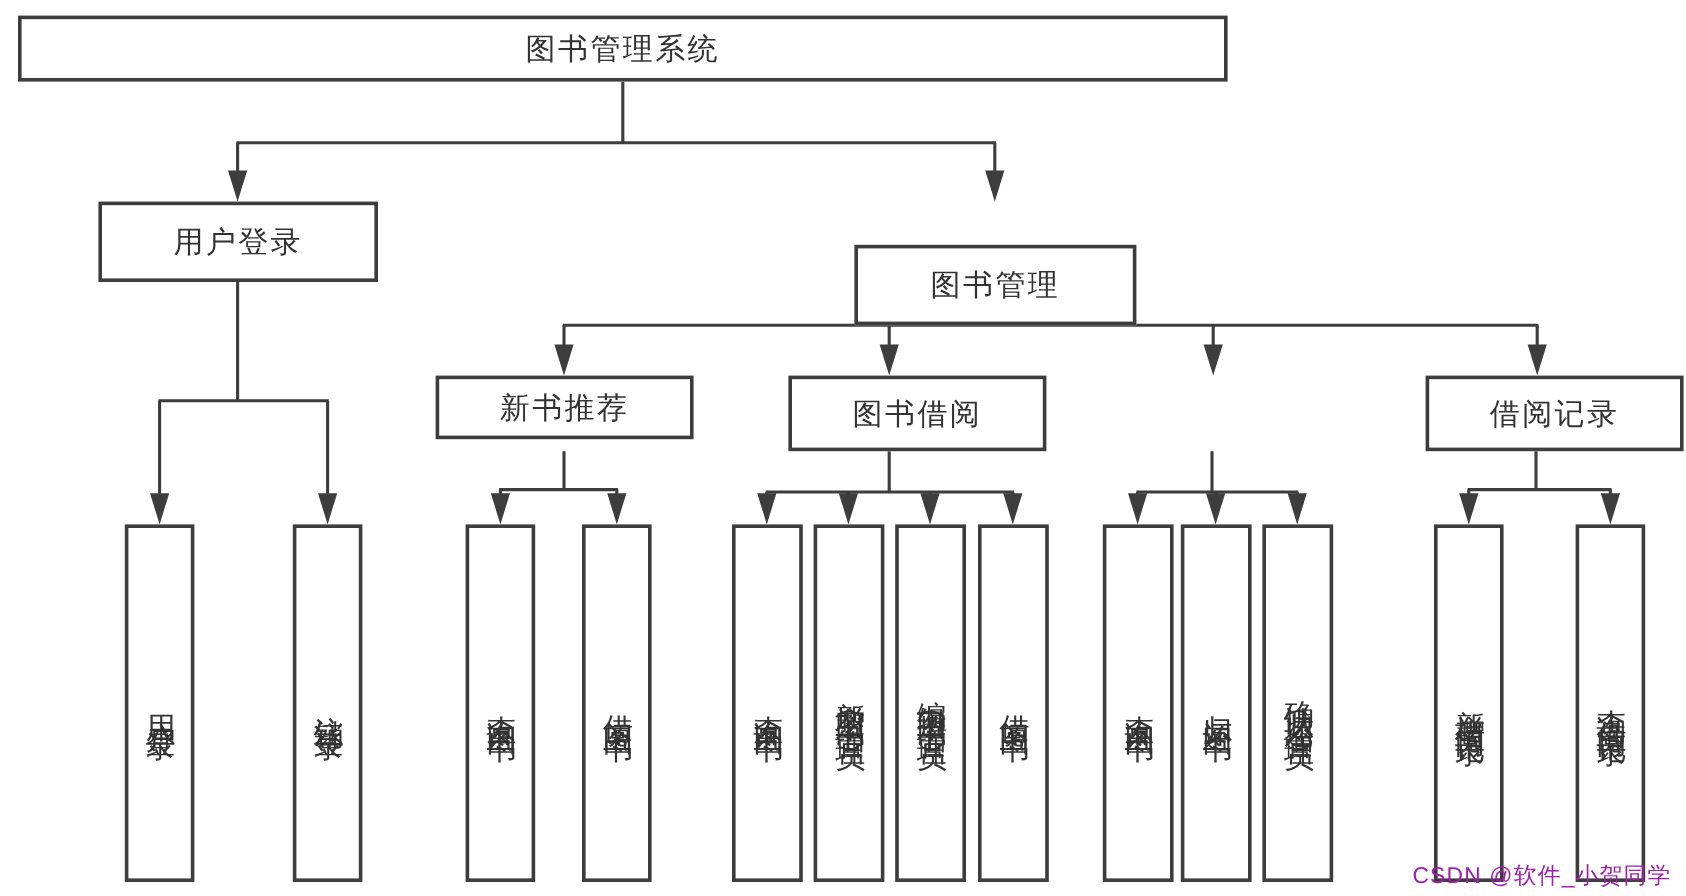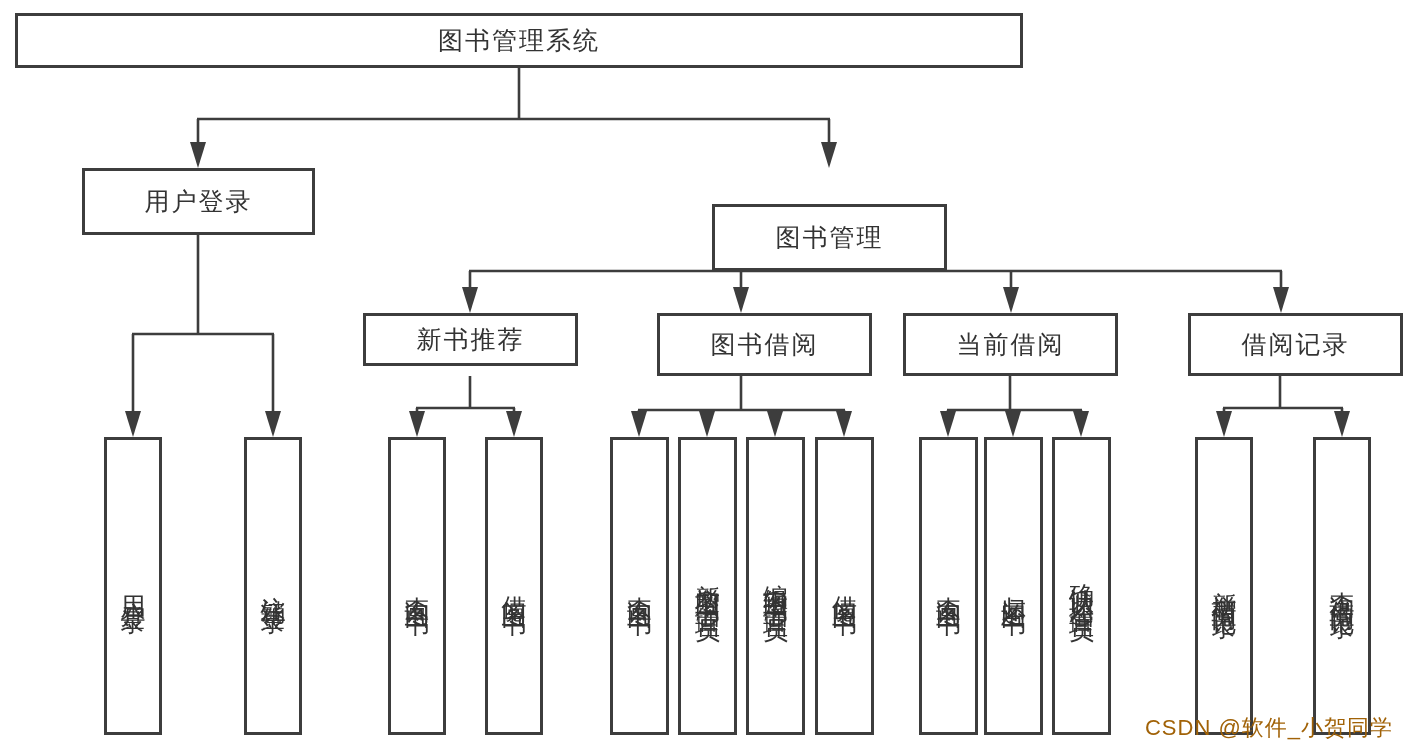--- a/index.html
+++ b/index.html
@@ -75,22 +75,22 @@
   .l-bb4 { left: 815px; width: 59px; }
   .l-cb1 { left: 919px; width: 59px; }
   .l-cb2 { left: 984px; width: 59px; }
   .l-cb3 { left: 1052px; width: 59px; }
   .l-br1 { left: 1195px; }
   .l-br2 { left: 1313px; }
   .watermark {
     position: absolute;
     right: 12px;
     bottom: 4px;
-    font-size: 22px;
-    color: #a16207;
+    font-size: 19px;
+    color: #a21caf;
     letter-spacing: 1px;
     z-index: 3;
     white-space: nowrap;
   }
 </style>
 </head>
 <body>
 
 <div class="stage">
 
@@ -170,21 +170,20 @@
     </g>
   </svg>
 
   <div class="node h-node n-root">图书管理系统</div>
 
   <div class="node h-node n-ulogin">用户登录</div>
   <div class="node h-node n-bmgmt">图书管理</div>
 
   <div class="node h-node n-nbrec">新书推荐</div>
   <div class="node h-node n-bborrow">图书借阅</div>
-  <div class="node h-node n-cborrow">当前借阅</div>
   <div class="node h-node n-brecord">借阅记录</div>
 
   <div class="node v-node leaf l-ul1">用户登录</div>
   <div class="node v-node leaf l-ul2">注销登录</div>
 
   <div class="node v-node leaf l-nb1">查询图书</div>
   <div class="node v-node leaf l-nb2">借阅图书</div>
 
   <div class="node v-node leaf l-bb1">查询图书</div>
   <div class="node v-node leaf l-bb2">新增图书（管理员）</div>

